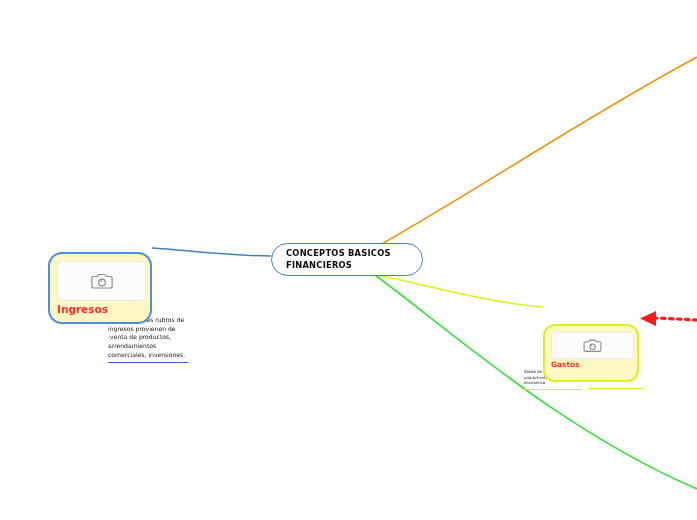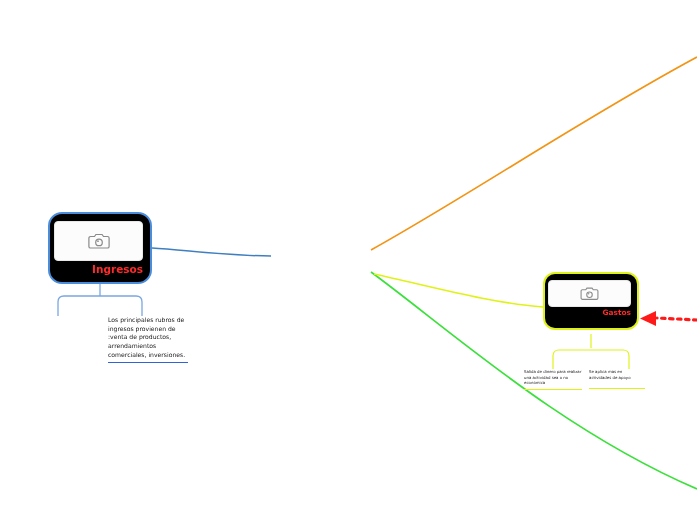--- a/index.html
+++ b/index.html
@@ -31,24 +31,25 @@
     color:#0c0c0c;
     line-height:1.35;
     letter-spacing:0.25px;
     white-space:pre-line;
   }
 
   
   .img-node{
     position:absolute;
     box-sizing:border-box;
-    background:#000000;
+    background:#fef9c3;
     display:flex;flex-direction:column;
-    align-items:flex-end;justify-content:flex-start;
+    align-items:flex-start;justify-content:flex-start;
     z-index:6;
+    margin-top:40px;
   }
   .img-node .thumb{
     box-sizing:border-box;
     border:1px solid #e8e8e8;
     border-radius:4px;
     background:#fcfcfc;
     display:flex;align-items:center;justify-content:center;
   }
   .img-node .node-label{
     color:#ff2a2a;
@@ -61,21 +62,21 @@
     left:48px;top:212px;
     width:104px;height:72px;
     border:2.2px solid #4a8ddd;
     border-radius:14px;
     padding:7px 7px 0 7px;
   }
   #node-ingresos .thumb{width:89px;height:40px;}
   #node-ingresos .node-label{font-size:10.5px;margin-top:3px;}
 
   #node-gastos{
-    left:543px;top:272px;
+    left:543px;top:284px;
     width:96px;height:58px;
     border:2.2px solid #dff218;
     border-radius:12px;
     padding:6px 6px 12px 6px;
   }
   #node-gastos .thumb{width:83px;height:32px;}
   #node-gastos .node-label{font-size:7.4px;margin-top:2px;}
 
   .cam-icon{display:block;}
 
@@ -126,20 +127,24 @@
     <path d="M 100 284 L 100 296 M 58 316 L 58 302 Q 58 296 64 296 L 136 296 Q 142 296 142 302 L 142 316" fill="none" stroke="#7aa7e0" stroke-width="1.3"></path>
 
     <path d="M 591 334 L 591 348 M 553 369 L 553 356 Q 553 350 559 350 L 623 350 Q 629 350 629 356 L 629 369" fill="none" stroke="#dff218" stroke-width="1.2"></path>
 
     <g>
       <line x1="697" y1="320" x2="657" y2="318" stroke="#ff1a1a" stroke-width="3.2" stroke-dasharray="3.5 4.5" stroke-linecap="round"></line>
       <polygon points="656,311 640,318.5 656,326" fill="#ff1a1a"></polygon>
     </g>
   </svg>
 
+  <div class="central-node">
+    <span class="central-title">CONCEPTOS BASICOS
+FINANCIEROS</span>
+  </div>
 
   <div class="img-node" id="node-ingresos">
     <div class="thumb">
       <svg class="cam-icon" width="22" height="18" viewBox="0 0 22 18">
         <path d="M2.5 4.5 h4 l1.4 -2 h6.2 l1.4 2 h4 a1.6 1.6 0 0 1 1.6 1.6 v8.3
                  a1.6 1.6 0 0 1 -1.6 1.6 h-17 a1.6 1.6 0 0 1 -1.6 -1.6 v-8.3
                  a1.6 1.6 0 0 1 1.6 -1.6 z" fill="none" stroke="#8a8a8a" stroke-width="1.2"></path>
         <circle cx="11" cy="10.4" r="3.3" fill="none" stroke="#8a8a8a" stroke-width="1.2"></circle>
         <circle cx="10" cy="9.2" r="0.85" fill="#8a8a8a"></circle>
       </svg>

